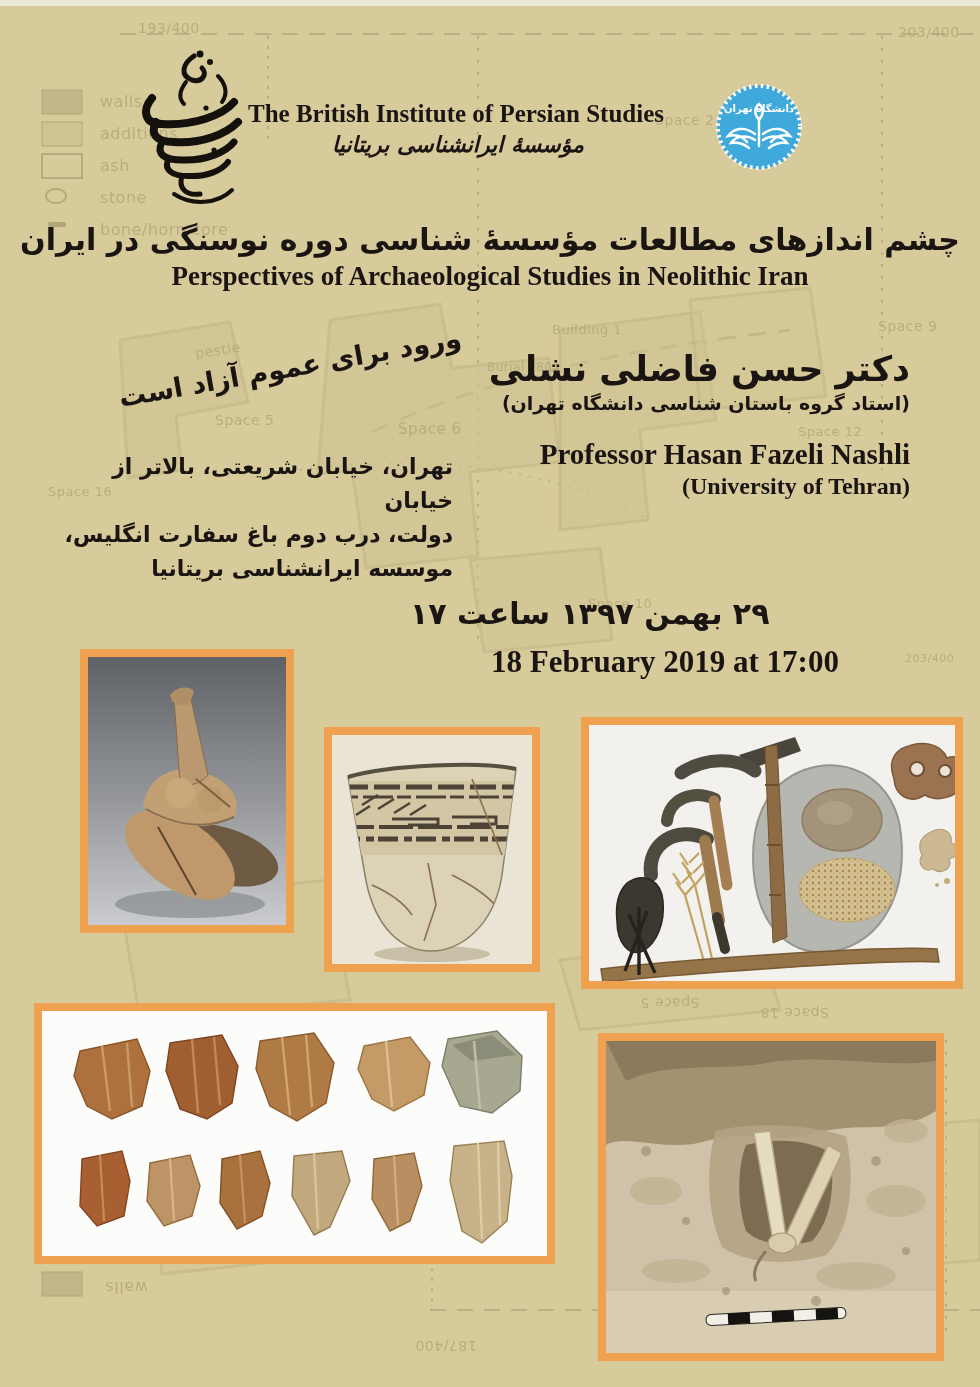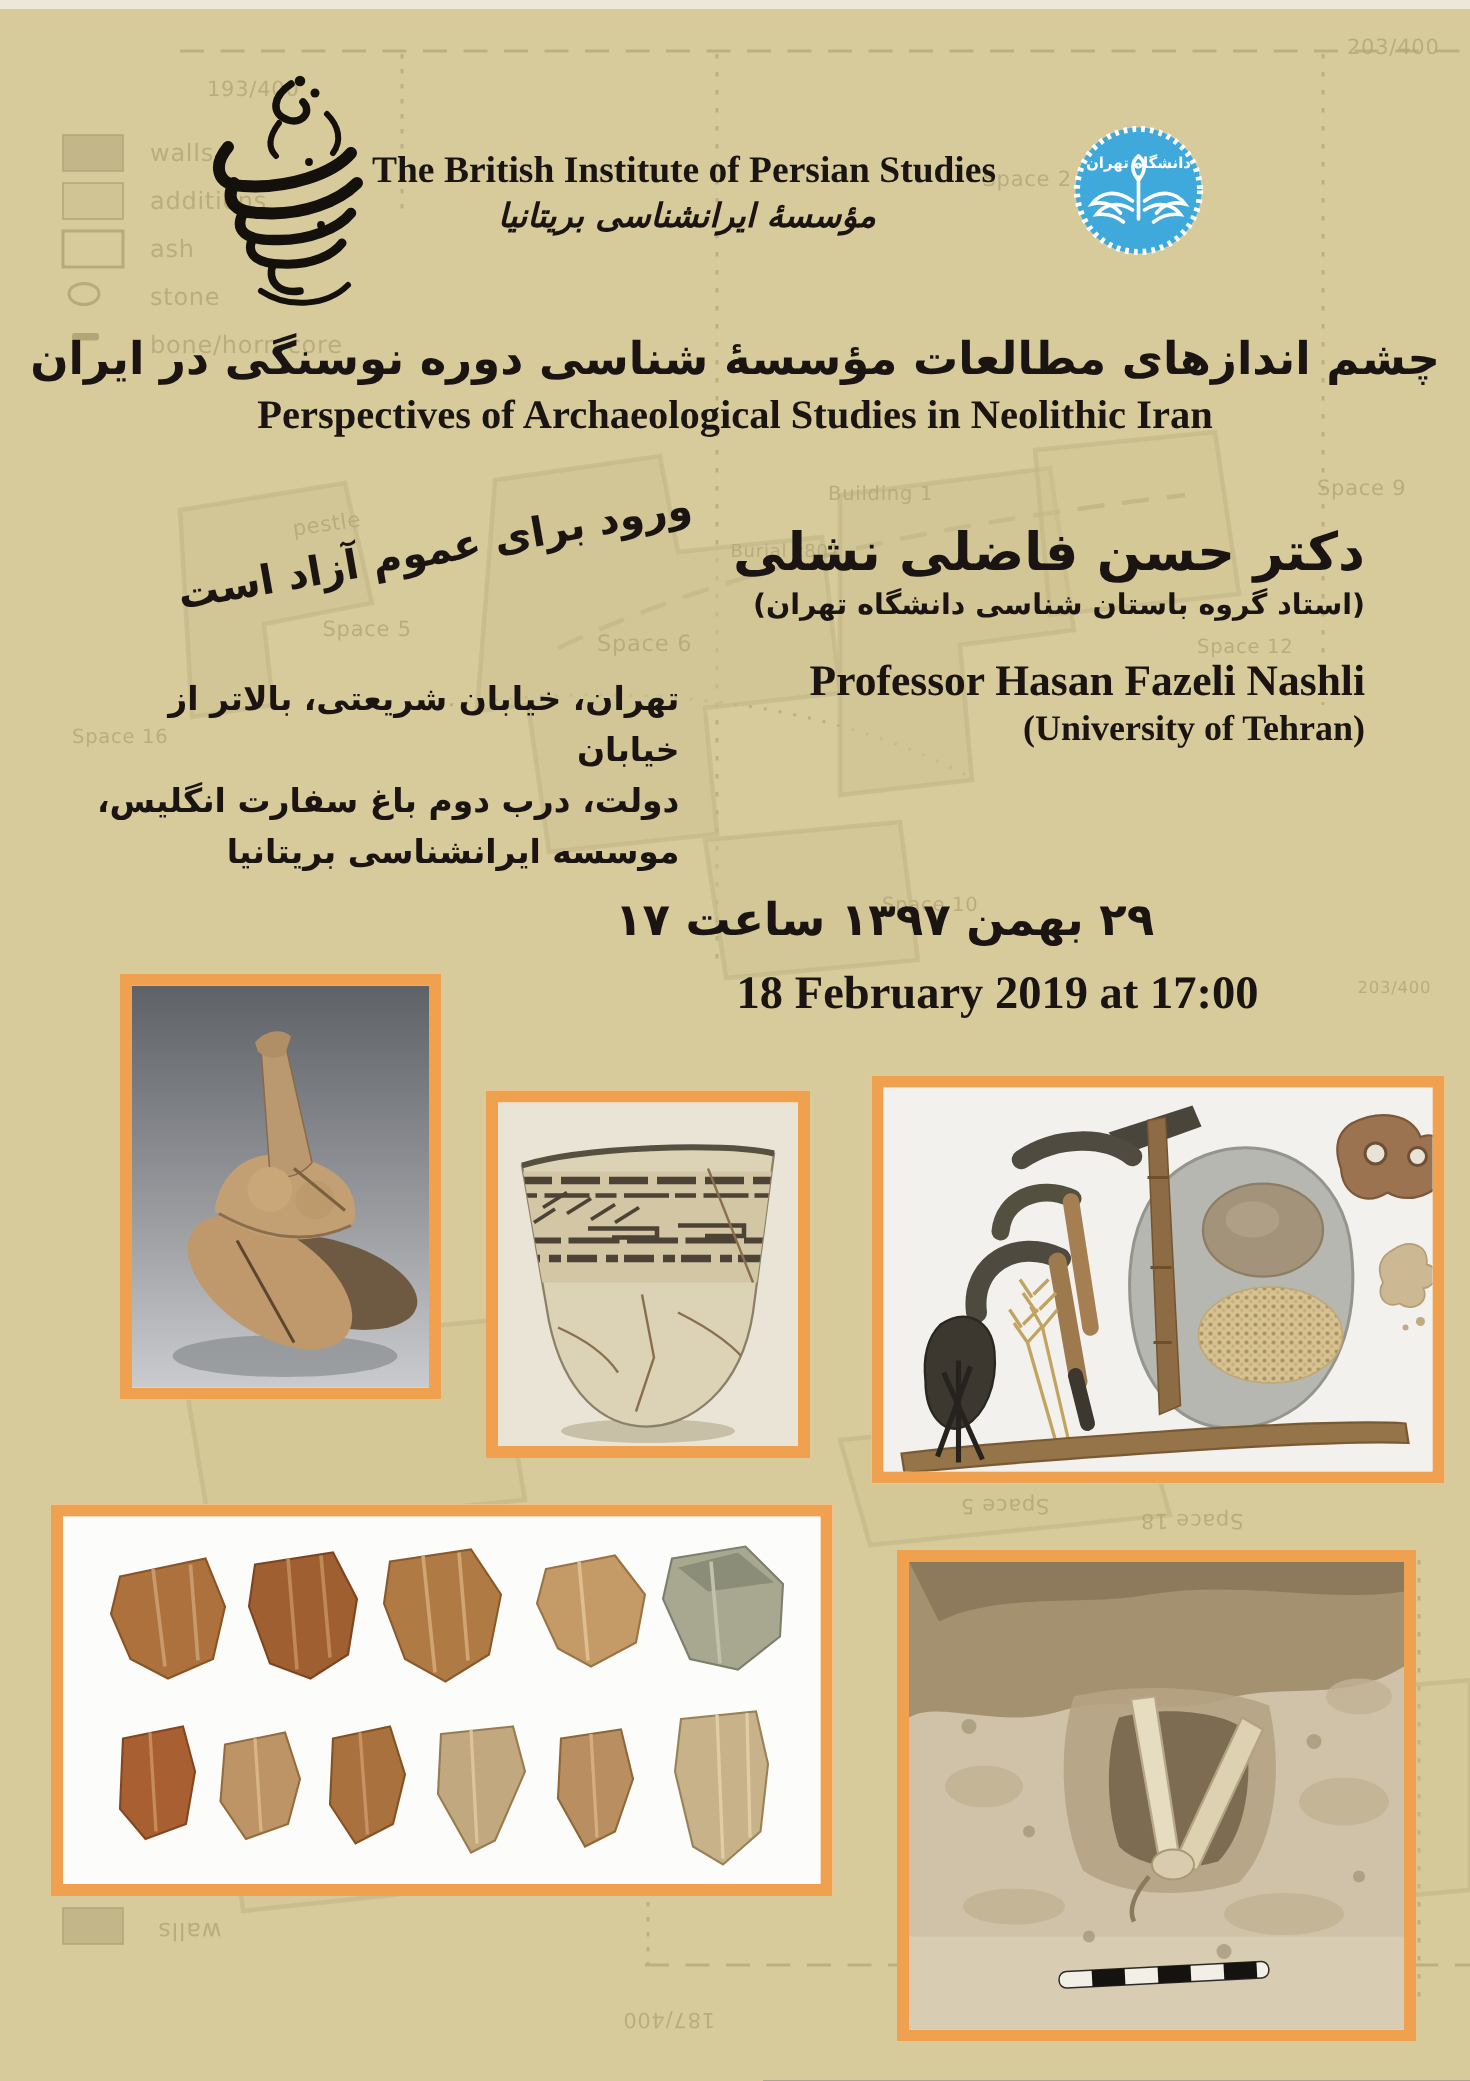--- a/index.html
+++ b/index.html
@@ -108,21 +108,21 @@
       <path d="M560,330 L700,312 L716,420 L640,430 L648,520 L560,530 Z"></path>
       <path d="M690,300 L810,288 L826,396 L700,410 Z" fill-opacity="0.4"></path>
       <path d="M470,560 L600,548 L612,640 L484,652 Z" fill-opacity="0.45"></path>
       <path d="M120,900 L330,880 L350,1000 L140,1020 Z" fill-opacity="0.4"></path>
       <path d="M560,960 L760,940 L780,1010 L580,1030 Z" fill-opacity="0.4"></path>
       <path d="M620,1150 L980,1120 L980,1260 L640,1290 Z" fill-opacity="0.25"></path>
       <path d="M150,1180 L300,1164 L312,1258 L162,1274 Z" fill-opacity="0.3"></path>
     </g>
   </svg>
   <div id="wm-labels">
-      <span class="wm-label" style="left: 138px; top: 20px; font-size: 14px; margin-top: 32px;">193/400</span>
+      <span class="wm-label" style="left: 138px; top: 20px; font-size: 14px;">193/400</span>
       <span class="wm-label" style="left: 898px; top: 24px; font-size: 14px;">203/400</span>
       <span class="wm-label" style="left: 100px; top: 92px; font-size: 16px;">walls</span>
       <span class="wm-label" style="left: 100px; top: 124px; font-size: 16px;">additions</span>
       <span class="wm-label" style="left: 100px; top: 156px; font-size: 16px;">ash</span>
       <span class="wm-label" style="left: 100px; top: 188px; font-size: 16px;">stone</span>
       <span class="wm-label" style="left: 100px; top: 220px; font-size: 16px;">bone/horn core</span>
       <span class="wm-label" style="left: 655px; top: 112px; font-size: 14px;">Space 2</span>
       <span class="wm-label" style="left: 878px; top: 318px; font-size: 14px;">Space 9</span>
       <span class="wm-label" style="left: 552px; top: 322px; font-size: 13px;">Building 1</span>
       <span class="wm-label" style="left: 487px; top: 360px; font-size: 12px;">Burial c801</span>

